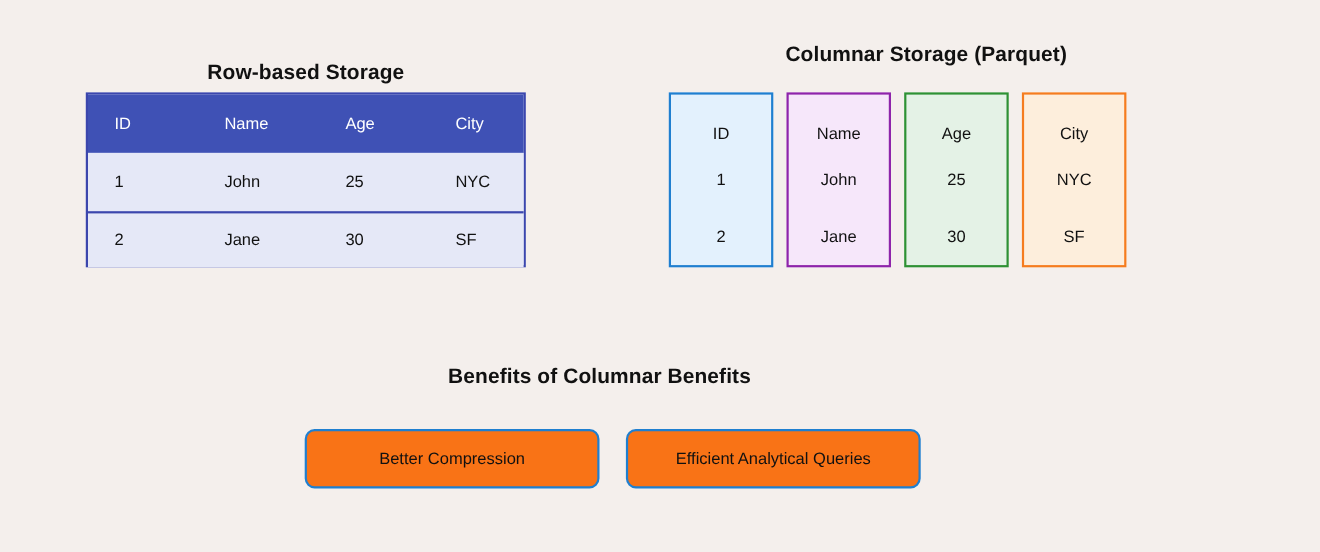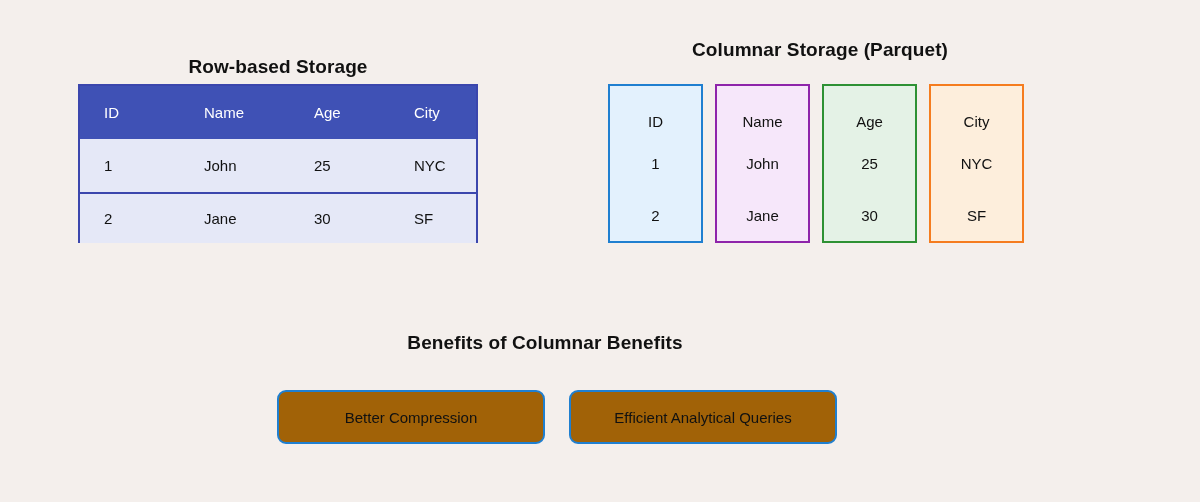--- a/index.html
+++ b/index.html
@@ -69,21 +69,21 @@
     box-sizing: border-box;
     padding-left: 0;
   }
   .cell-id   { width: 100px; padding-left: 24px; }
   .cell-name { width: 110px; padding-left: 24px; }
   .cell-age  { width: 100px; padding-left: 24px; }
   .cell-city { width: 86px;  padding-left: 24px; }
 
   
   #col-title {
-    left: 605px;
+    left: 627px;
     top: 39px;
     width: 430px;
   }
 
   #col-group {
     position: absolute;
     left: 608px;
     top: 84px;
     width: 428px;
     height: 159px;
@@ -132,21 +132,21 @@
     top: 390px;
     display: flex;
     gap: 24px;
   }
   .benefit-box {
     box-sizing: border-box;
     width: 268px;
     height: 54px;
     border: 2px solid #1f7fd0;
     border-radius: 9px;
-    background: #a16207;
+    background: #f97316;
     display: flex;
     align-items: center;
     justify-content: center;
     font-size: 15px;
     color: #111111;
   }
 </style>
 </head>
 <body>
 

